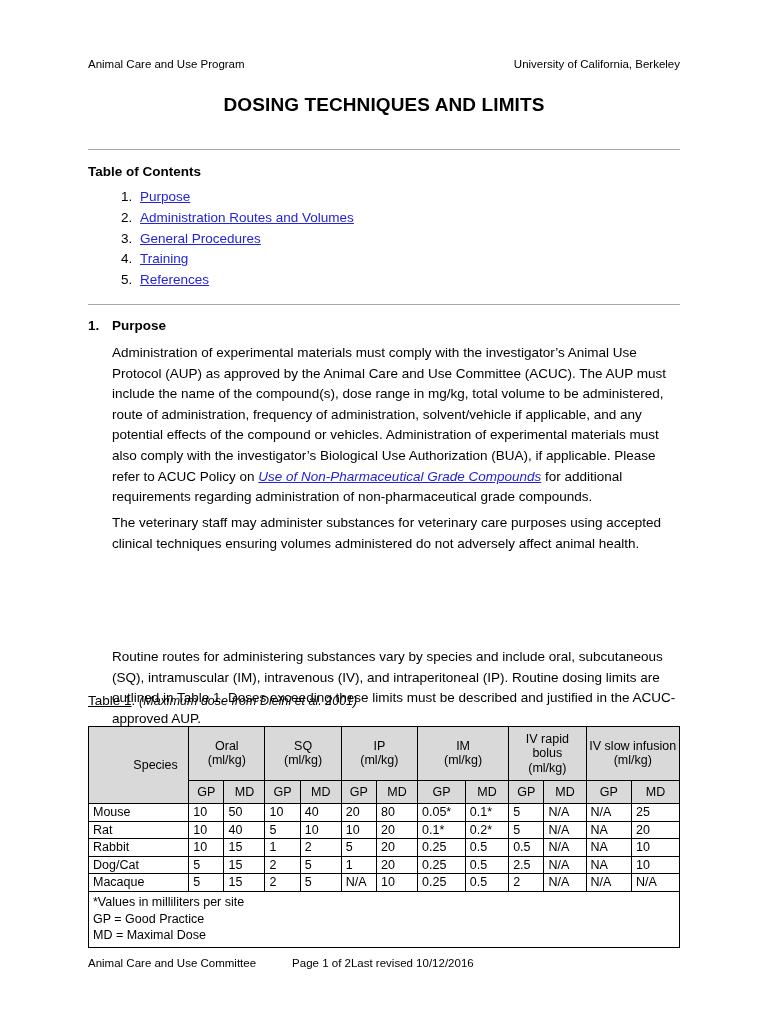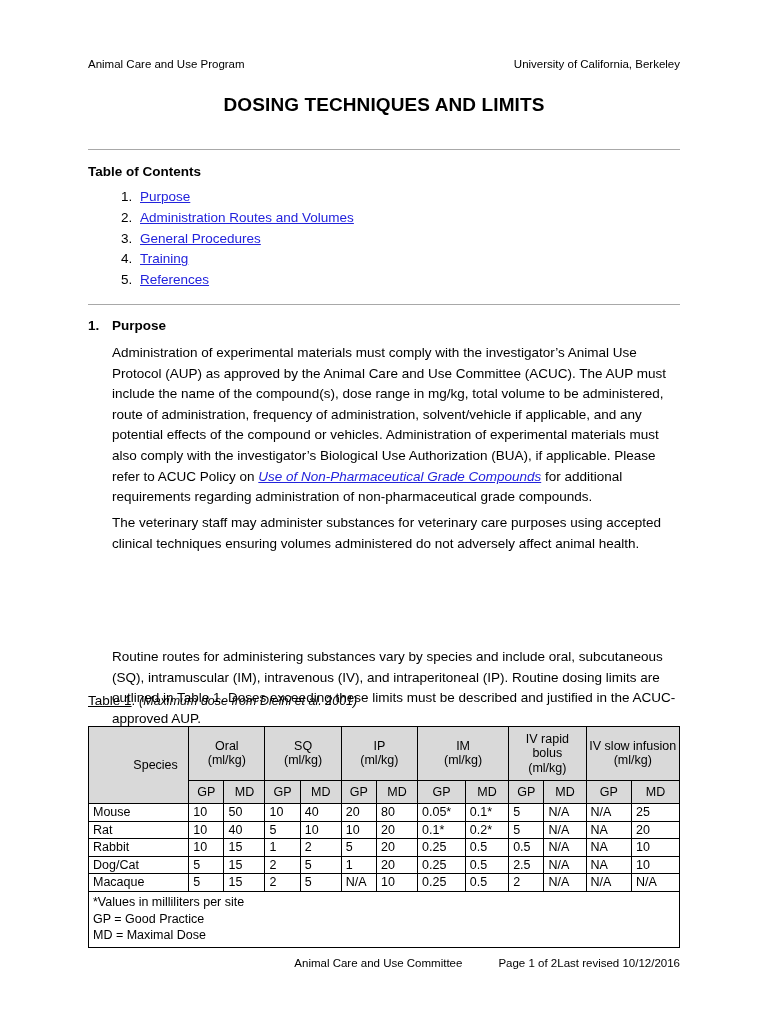--- a/index.html
+++ b/index.html
@@ -199,21 +199,21 @@
   col.c-gp-ivs  { width: 40px; }
   col.c-md-ivs  { width: 42px; }
 
   
   .page-footer {
     position: absolute;
     left: 88px;
     top: 953px;
     width: 592px;
     display: flex;
-    justify-content: flex-end;
+    justify-content: flex-start;
     font-size: 11.5px;
   }
   .page-footer .mid { margin-left: 36px; }
 </style>
 </head>
 <body>
 
 <div class="page">
 
   <div class="running-head">

